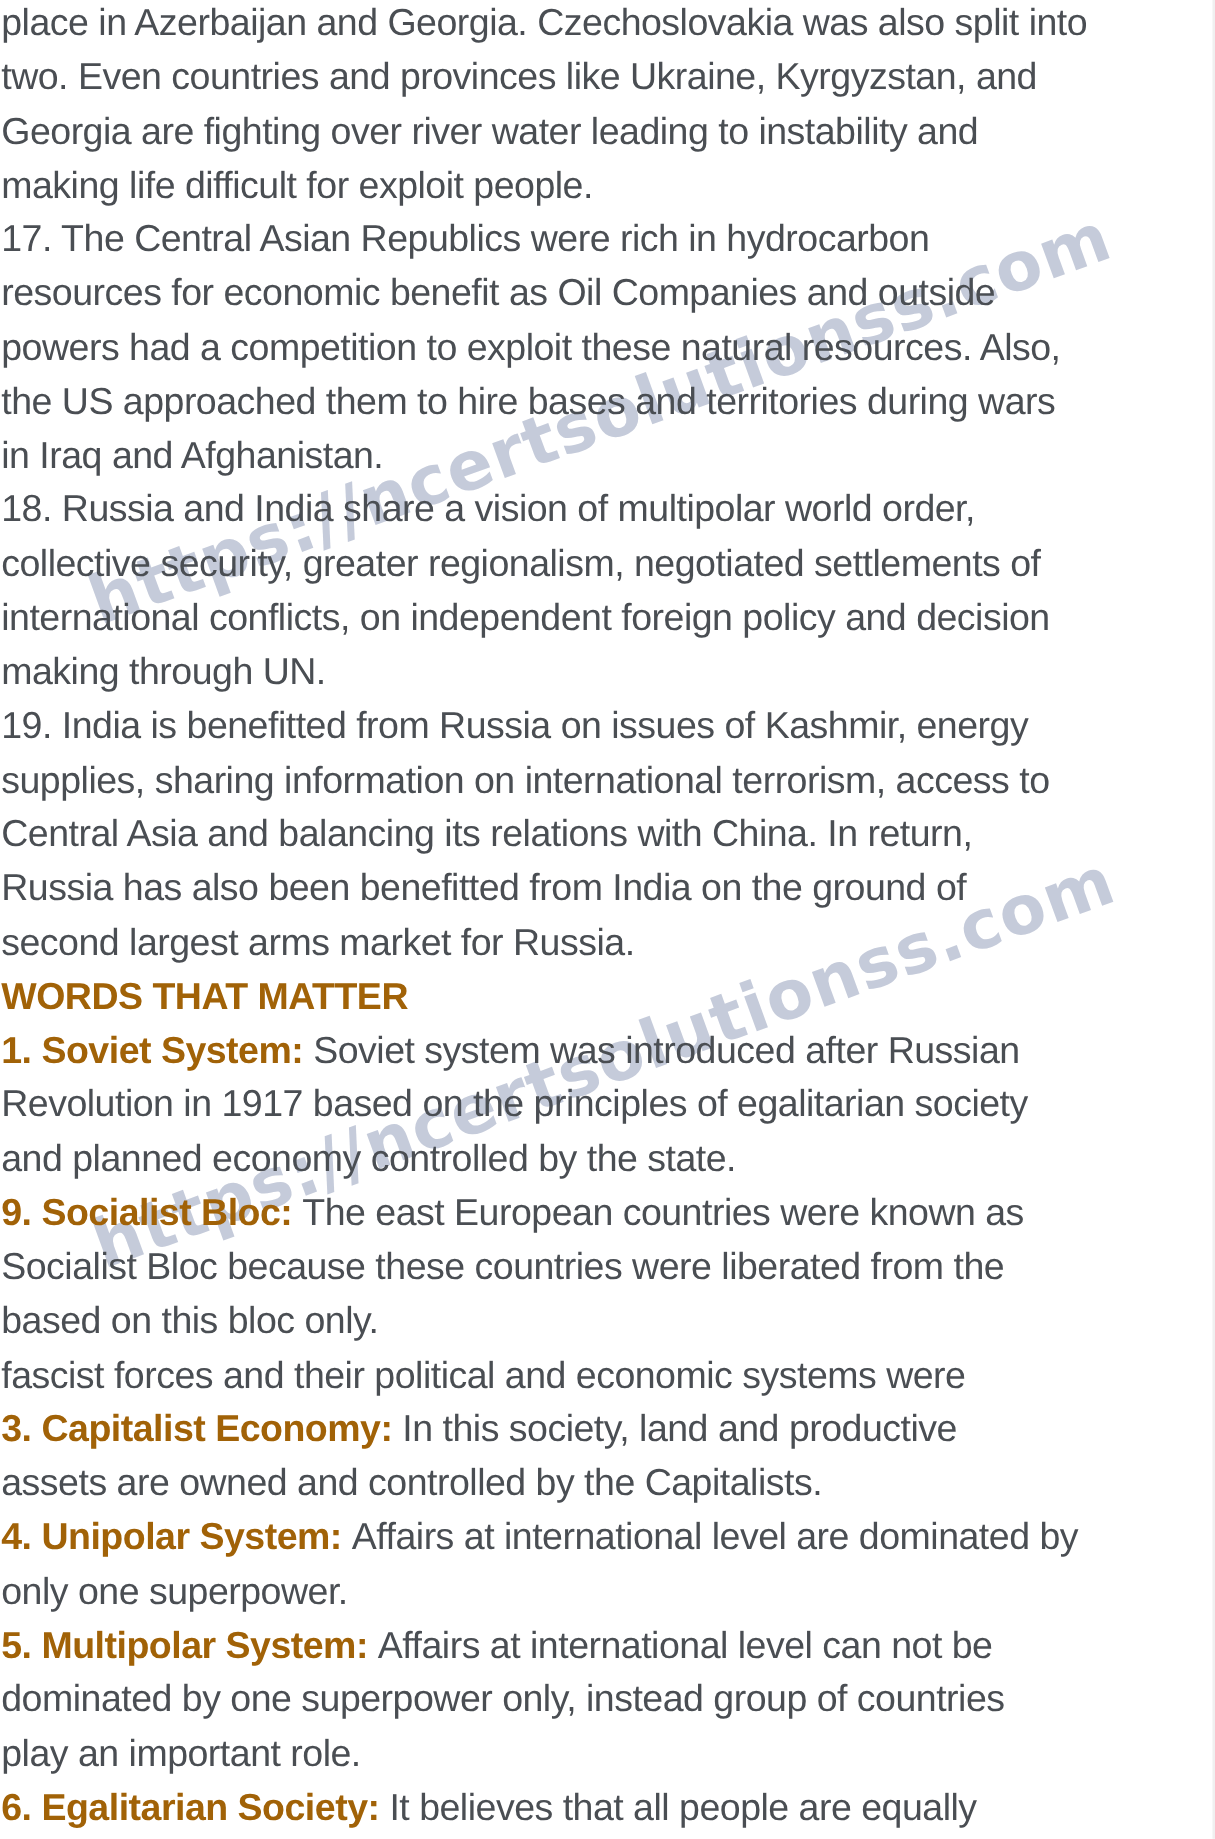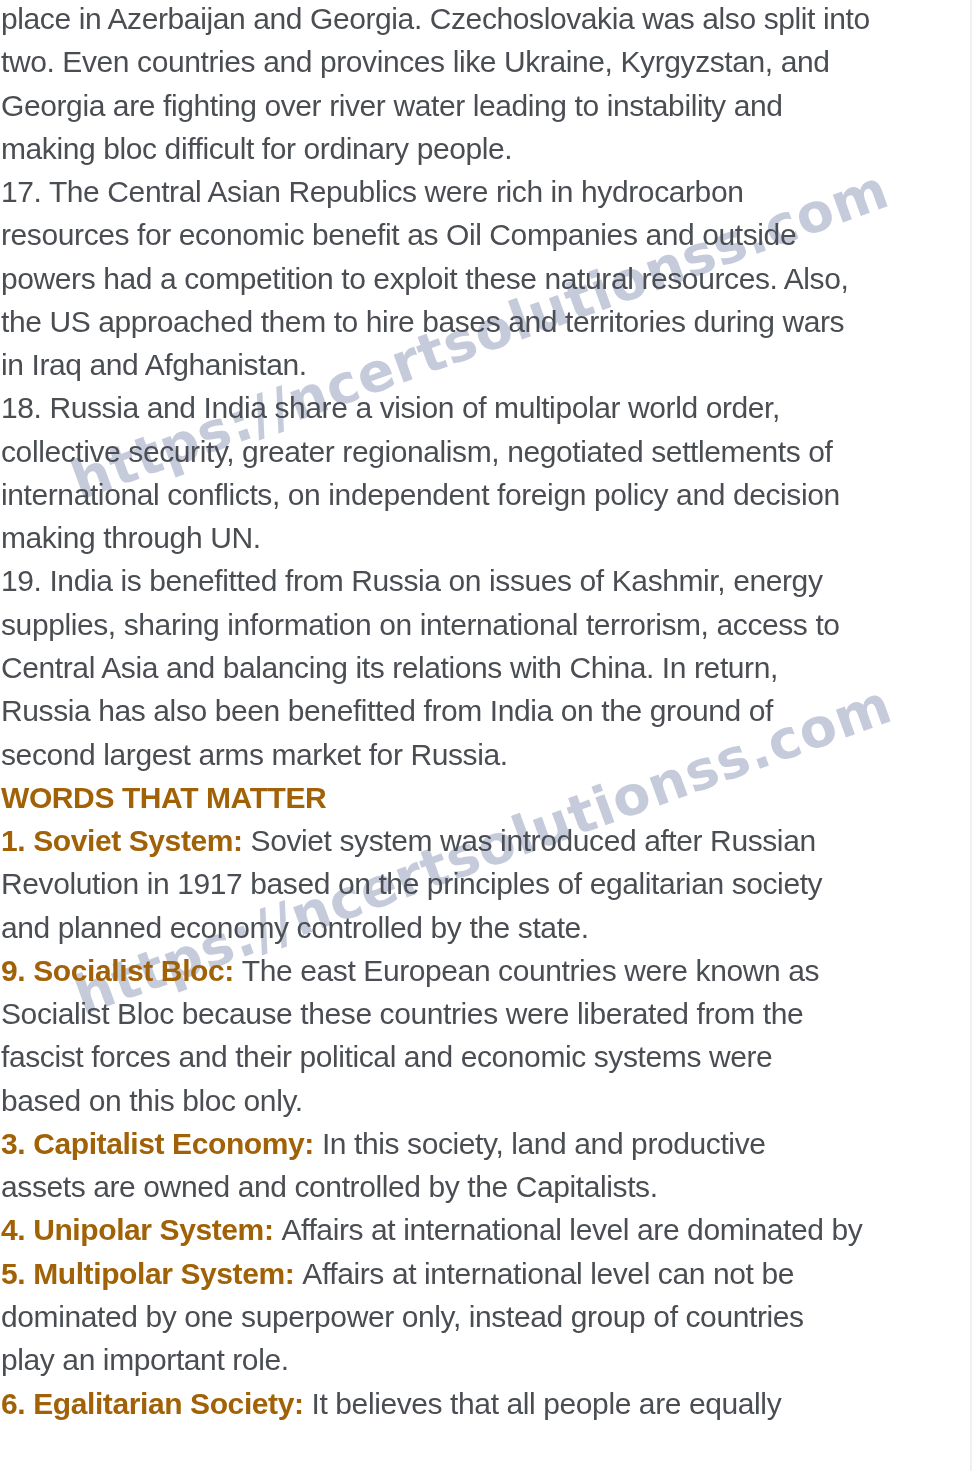--- a/index.html
+++ b/index.html
@@ -57,45 +57,46 @@
 </head>
 <body>
 
 <div id="wm1" class="watermark">https://ncertsolutionss.com</div>
 <div id="wm2" class="watermark">https://ncertsolutionss.com</div>
 
 <div id="doc">
     <div class="line"><span>place in Azerbaijan and Georgia. Czechoslovakia was also split into</span></div>
     <div class="line"><span>two. Even countries and provinces like Ukraine, Kyrgyzstan, and</span></div>
     <div class="line"><span>Georgia are fighting over river water leading to instability and</span></div>
-    <div class="line"><span>making bloc difficult for ordinary people.</span></div>
+    <div class="line"><span>making life difficult for exploit people.</span></div>
     <div class="line"><span>17. The Central Asian Republics were rich in hydrocarbon</span></div>
     <div class="line"><span>resources for economic benefit as Oil Companies and outside</span></div>
     <div class="line"><span>powers had a competition to exploit these natural resources. Also,</span></div>
     <div class="line"><span>the US approached them to hire bases and territories during wars</span></div>
     <div class="line"><span>in Iraq and Afghanistan.</span></div>
     <div class="line"><span>18. Russia and India share a vision of multipolar world order,</span></div>
     <div class="line"><span>collective security, greater regionalism, negotiated settlements of</span></div>
     <div class="line"><span>international conflicts, on independent foreign policy and decision</span></div>
     <div class="line"><span>making through UN.</span></div>
     <div class="line"><span>19. India is benefitted from Russia on issues of Kashmir, energy</span></div>
     <div class="line"><span>supplies, sharing information on international terrorism, access to</span></div>
     <div class="line"><span>Central Asia and balancing its relations with China. In return,</span></div>
     <div class="line"><span>Russia has also been benefitted from India on the ground of</span></div>
     <div class="line"><span>second largest arms market for Russia.</span></div>
     <div class="line"><span class="b">WORDS THAT MATTER</span></div>
     <div class="line"><span class="b">1. Soviet System: </span><span>Soviet system was introduced after Russian</span></div>
     <div class="line"><span>Revolution in 1917 based on the principles of egalitarian society</span></div>
     <div class="line"><span>and planned economy controlled by the state.</span></div>
     <div class="line"><span class="b">9. Socialist Bloc: </span><span>The east European countries were known as</span></div>
     <div class="line"><span>Socialist Bloc because these countries were liberated from the</span></div>
+    <div class="line"><span>based on this bloc only.</span></div>
     <div class="line"><span>fascist forces and their political and economic systems were</span></div>
-    <div class="line"><span>based on this bloc only.</span></div>
     <div class="line"><span class="b">3. Capitalist Economy: </span><span>In this society, land and productive</span></div>
     <div class="line"><span>assets are owned and controlled by the Capitalists.</span></div>
     <div class="line"><span class="b">4. Unipolar System: </span><span>Affairs at international level are dominated by</span></div>
+    <div class="line"><span>only one superpower.</span></div>
     <div class="line"><span class="b">5. Multipolar System: </span><span>Affairs at international level can not be</span></div>
     <div class="line"><span>dominated by one superpower only, instead group of countries</span></div>
     <div class="line"><span>play an important role.</span></div>
     <div class="line"><span class="b">6. Egalitarian Society: </span><span>It believes that all people are equally</span></div>
   </div>
 
 <div class="right-edge"></div>
 
 </body></html>

